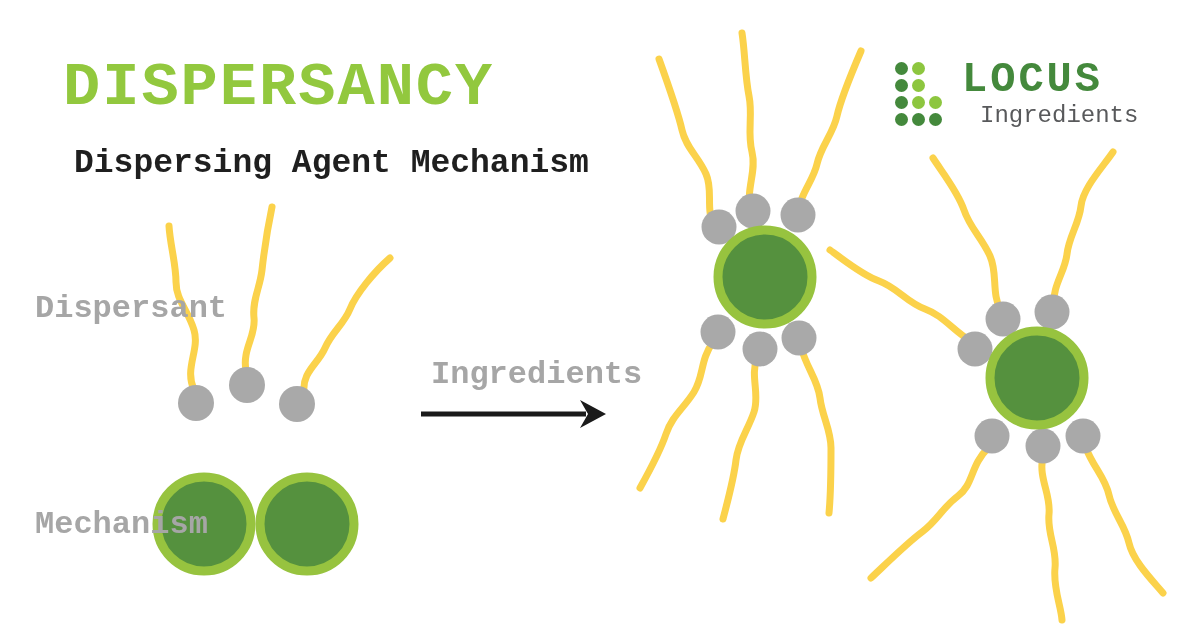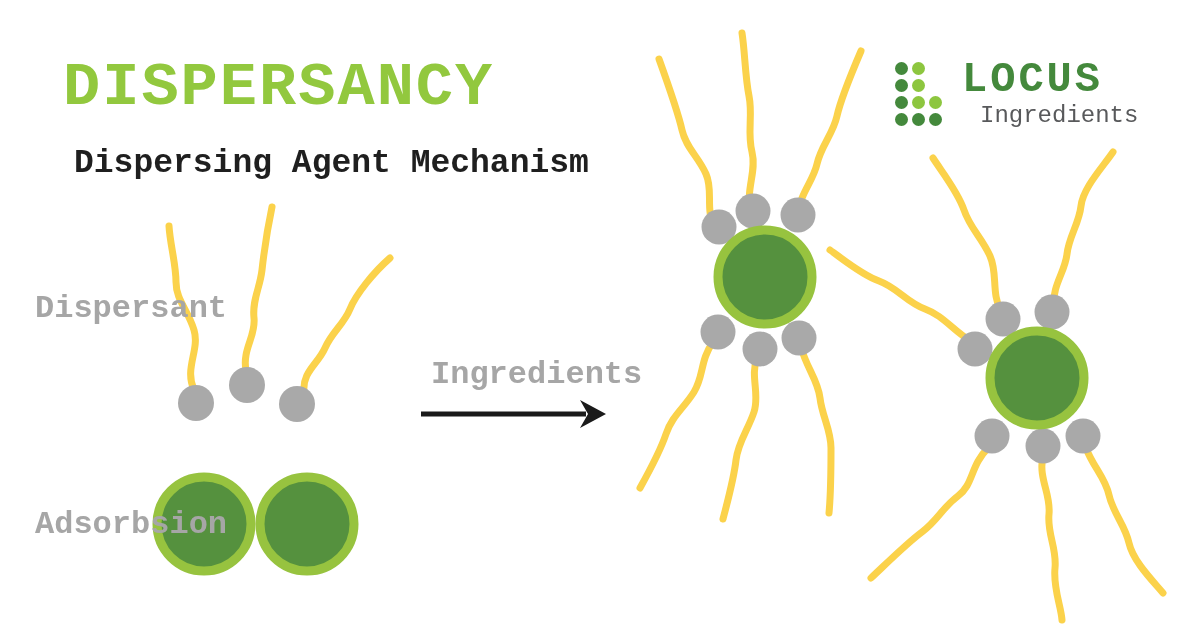--- a/index.html
+++ b/index.html
@@ -103,21 +103,21 @@
       <circle class="head" cx="1043" cy="446" r="17.5"></circle>
       <circle class="head" cx="1083" cy="436" r="17.5"></circle>
       <circle class="particle" cx="1037" cy="378" r="47"></circle>
     </g>
   </svg>
 
   <h1 class="page-title">DISPERSANCY</h1>
   <h2 class="page-subtitle">Dispersing Agent Mechanism</h2>
 
   <div class="label label-dispersant">Dispersant</div>
-  <div class="label label-particles">Adsorbsion</div>
+  <div class="label label-particles">Mechanism</div>
   <div class="label label-adsorbsion">Ingredients</div>
 
   <div class="logo">
     <div class="logo-dots" id="logo-dots">
         <div class="dot-row">
           <div class="dot dark"></div>
           <div class="dot light"></div>
         </div>
         <div class="dot-row">
           <div class="dot dark"></div>

